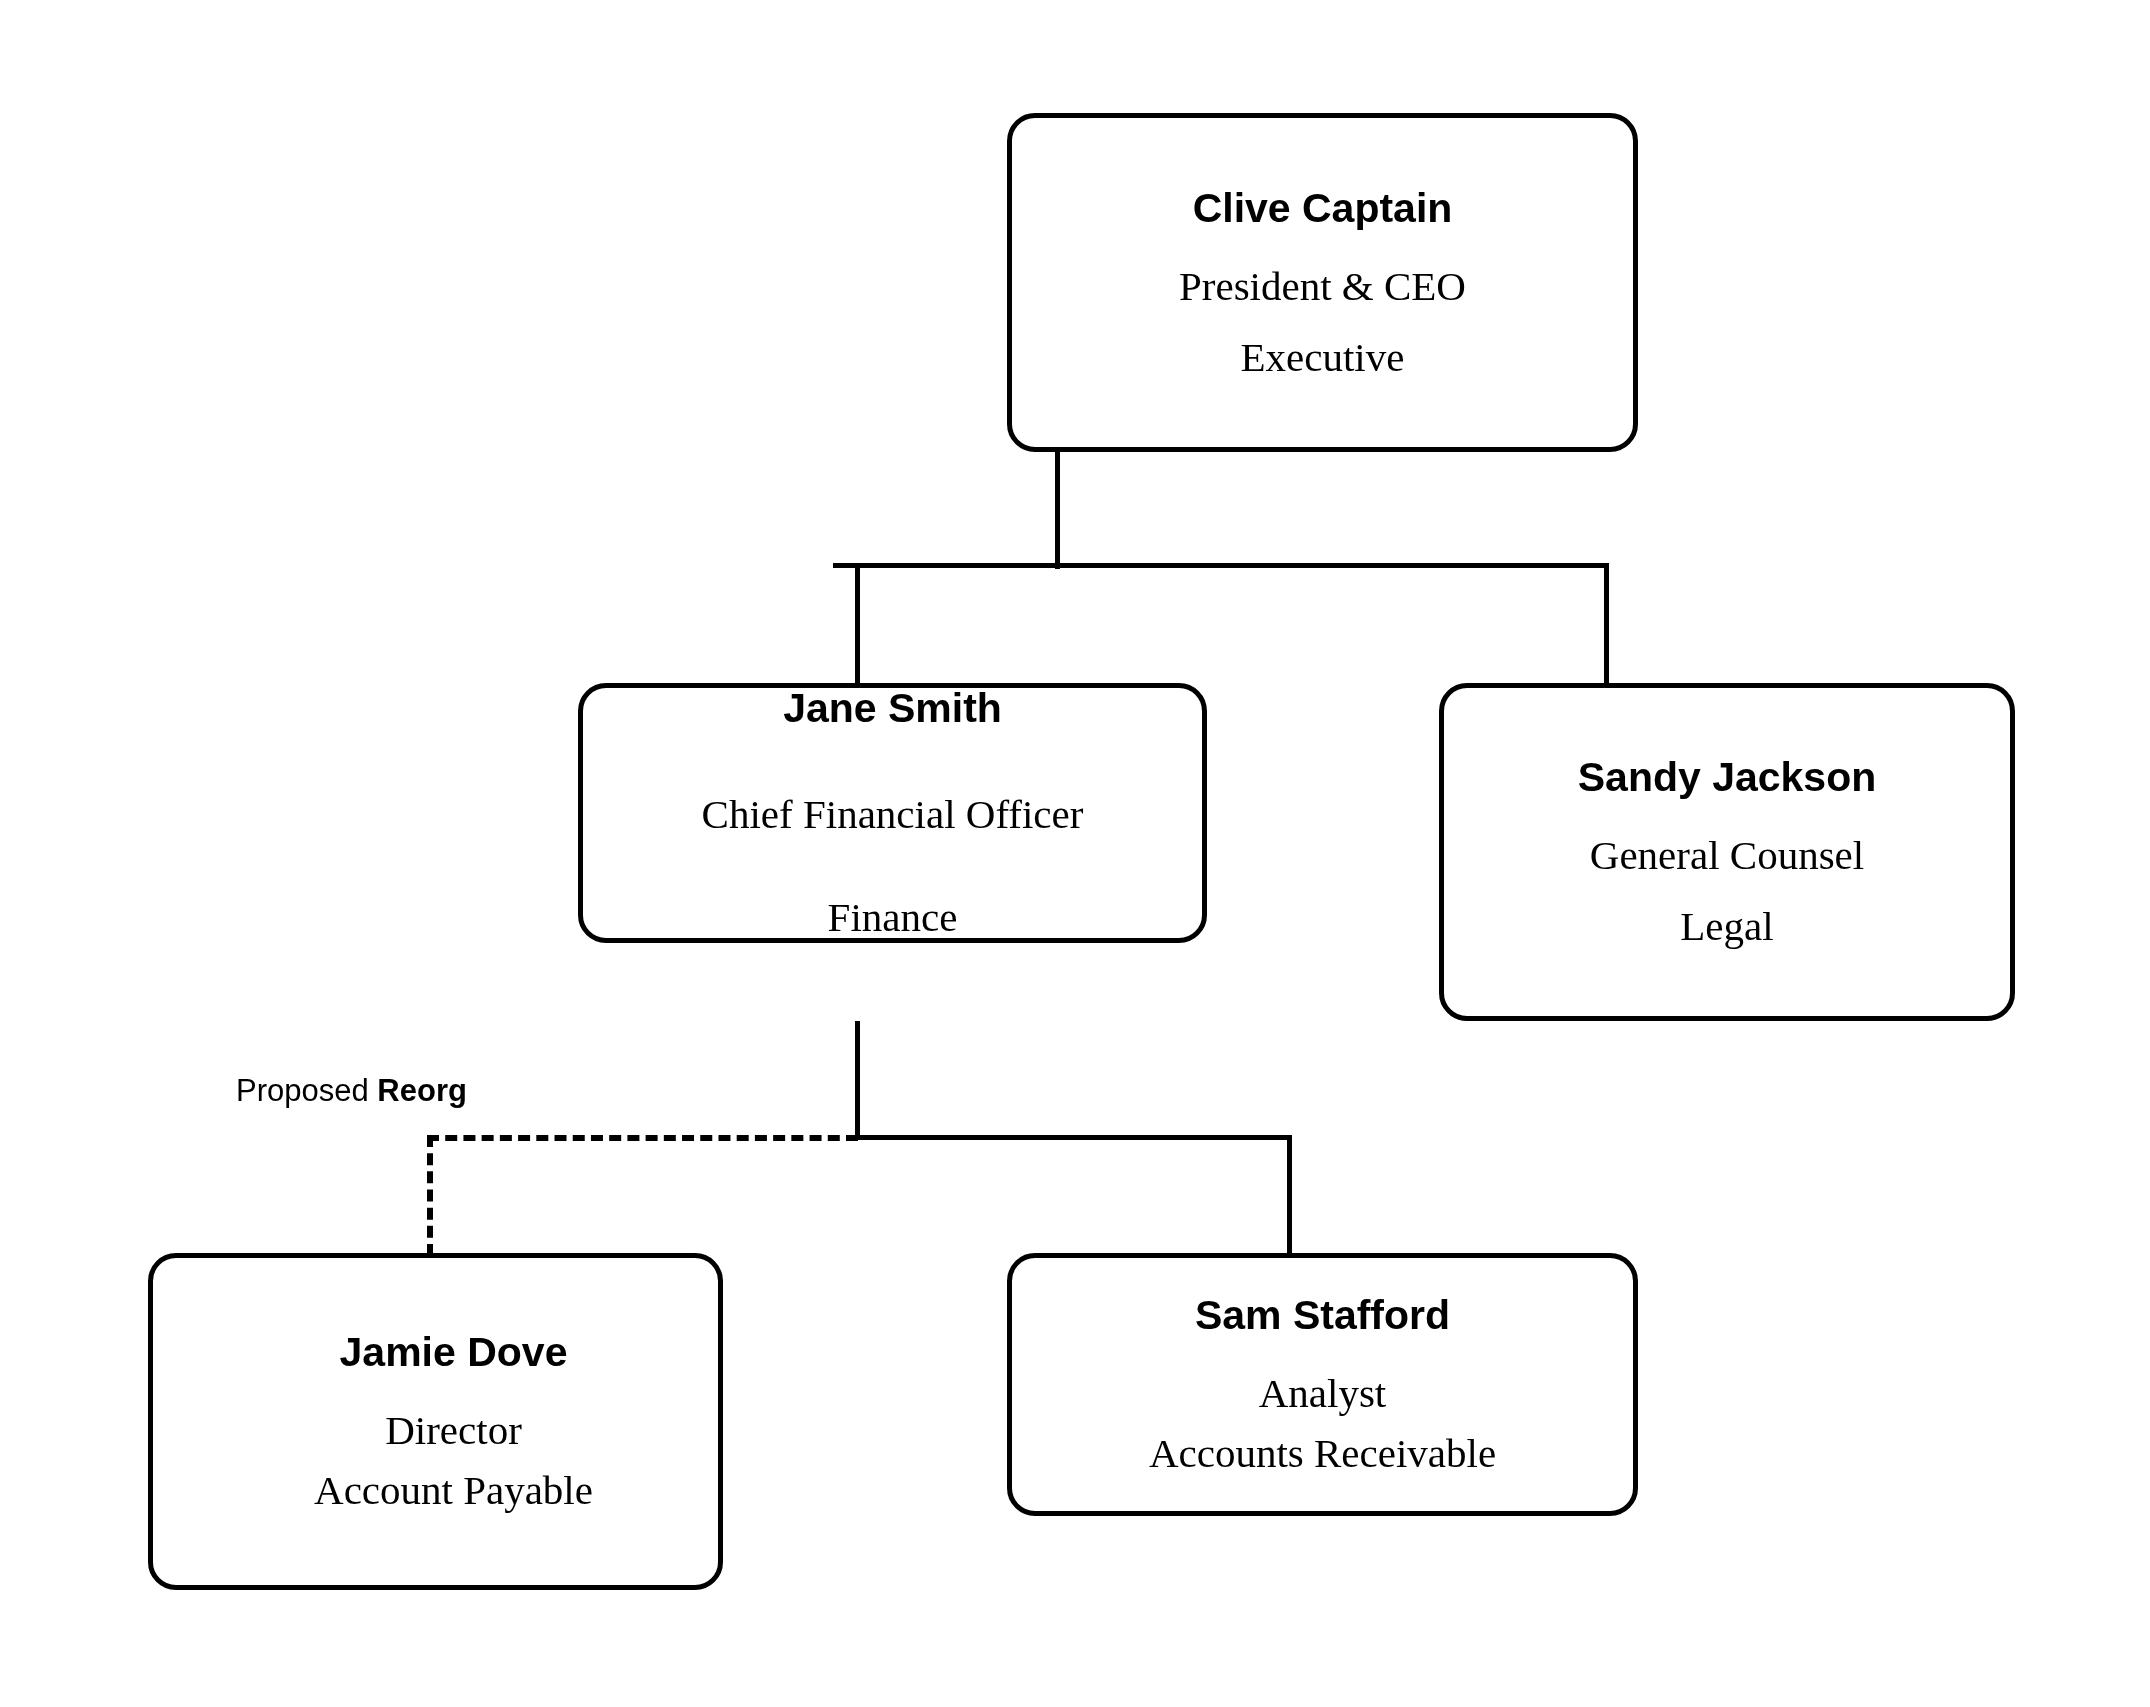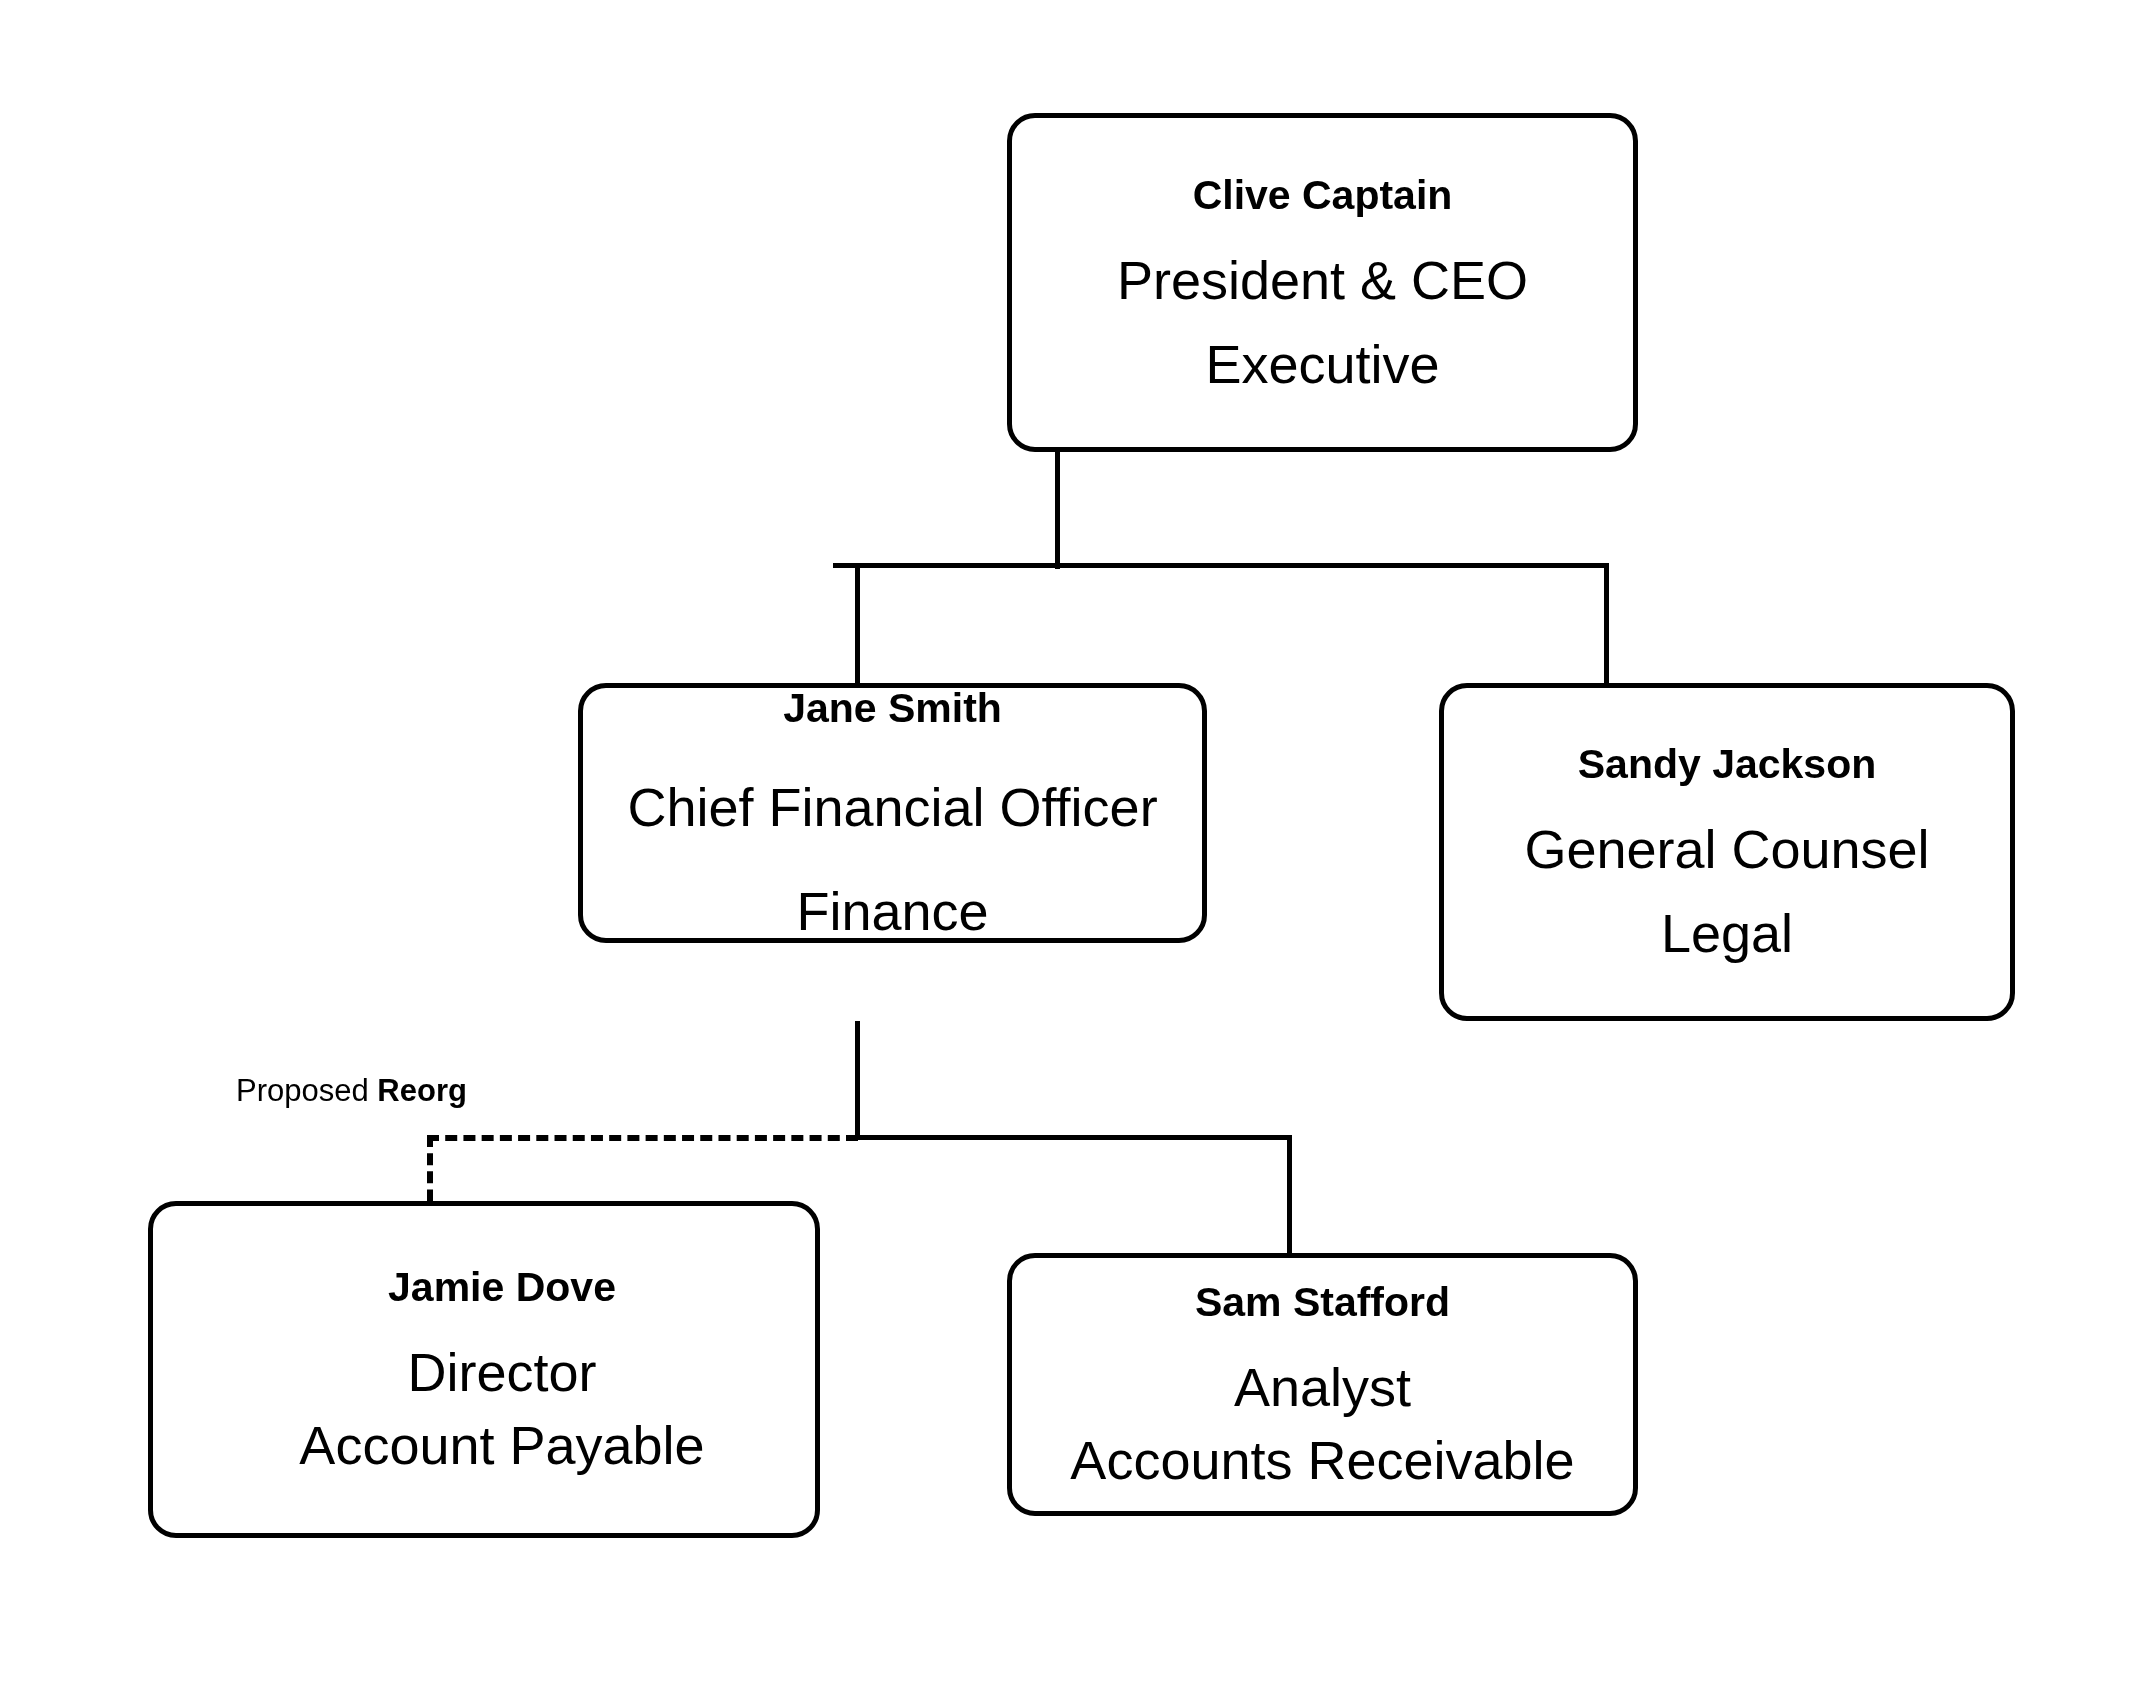--- a/index.html
+++ b/index.html
@@ -38,23 +38,24 @@
   }
   .node-name {
     font-weight: bold;
     font-size: 41px;
     line-height: 1.0;
     white-space: nowrap;
   }
   .node-title,
   .node-dept {
     font-weight: normal;
-    font-size: 54px;
+    font-size: 41px;
     line-height: 1.0;
     white-space: nowrap;
+    font-family: Liberation Serif, serif;
   }
   
   .gap-lg { height: 37px; }
   .gap-md { height: 30px; }
   .gap-sm { height: 18.3px; }
 
   .edge {
     position: absolute;
     background: #000000;
     z-index: 1;
@@ -128,21 +129,21 @@
   </div>
 
   <div class="node" style="left:1407px; top:683px; width:576px; height:338px;">
     <div class="node-name">Sandy Jackson</div>
     <div class="gap-lg"></div>
     <div class="node-title">General Counsel</div>
     <div class="gap-md"></div>
     <div class="node-dept">Legal</div>
   </div>
 
-  <div class="node" style="left:116px; top:1201px; width:672px; height:337px;padding-left:36px;">
+  <div class="node" style="left:116px; top:1253px; width:575px; height:337px;padding-left:36px;">
     <div class="node-name">Jamie Dove</div>
     <div class="gap-lg"></div>
     <div class="node-title">Director</div>
     <div class="gap-sm"></div>
     <div class="node-dept">Account Payable</div>
   </div>
 
   <div class="node" style="left:975px; top:1253px; width:631px; height:263px;">
     <div class="node-name">Sam Stafford</div>
     <div class="gap-lg"></div>

